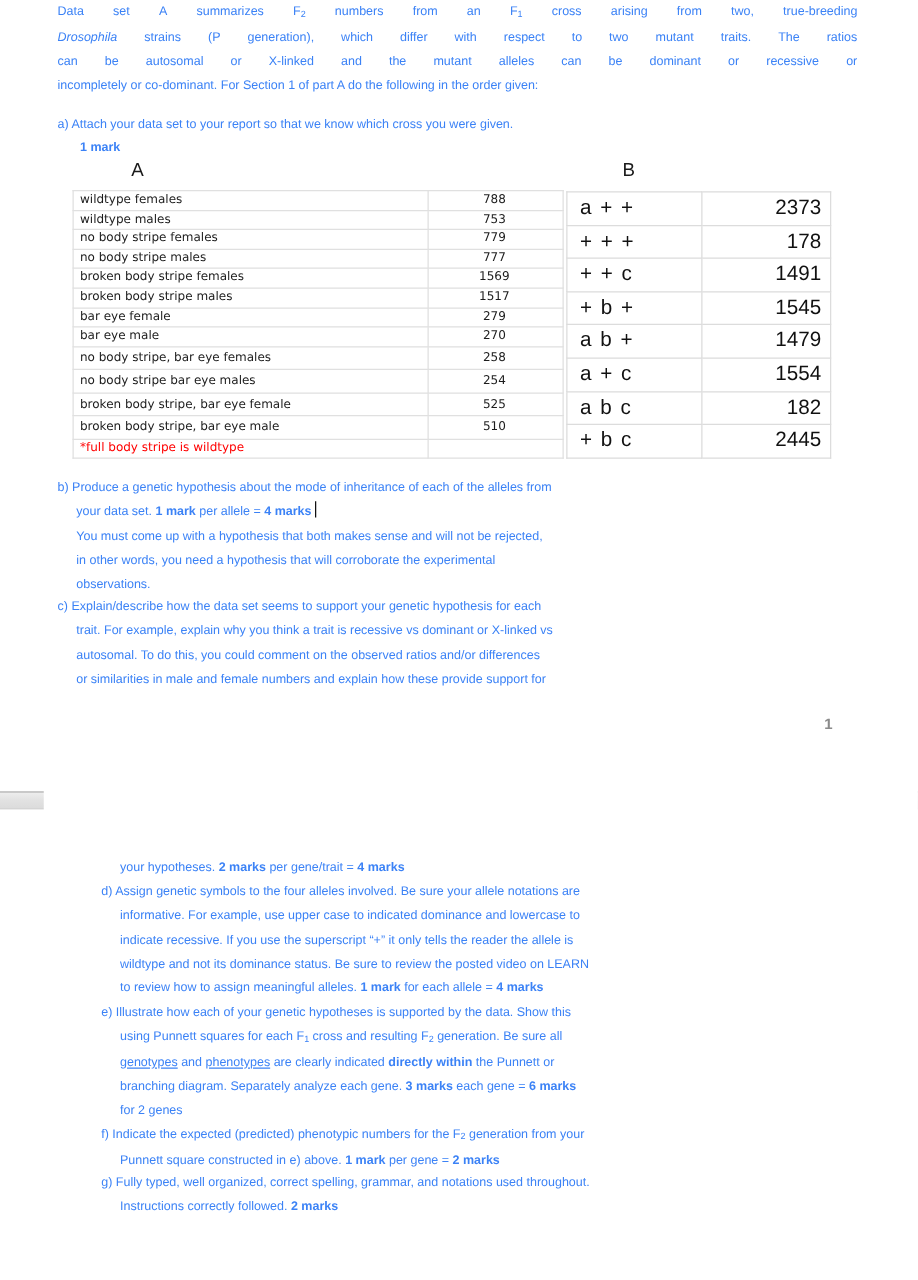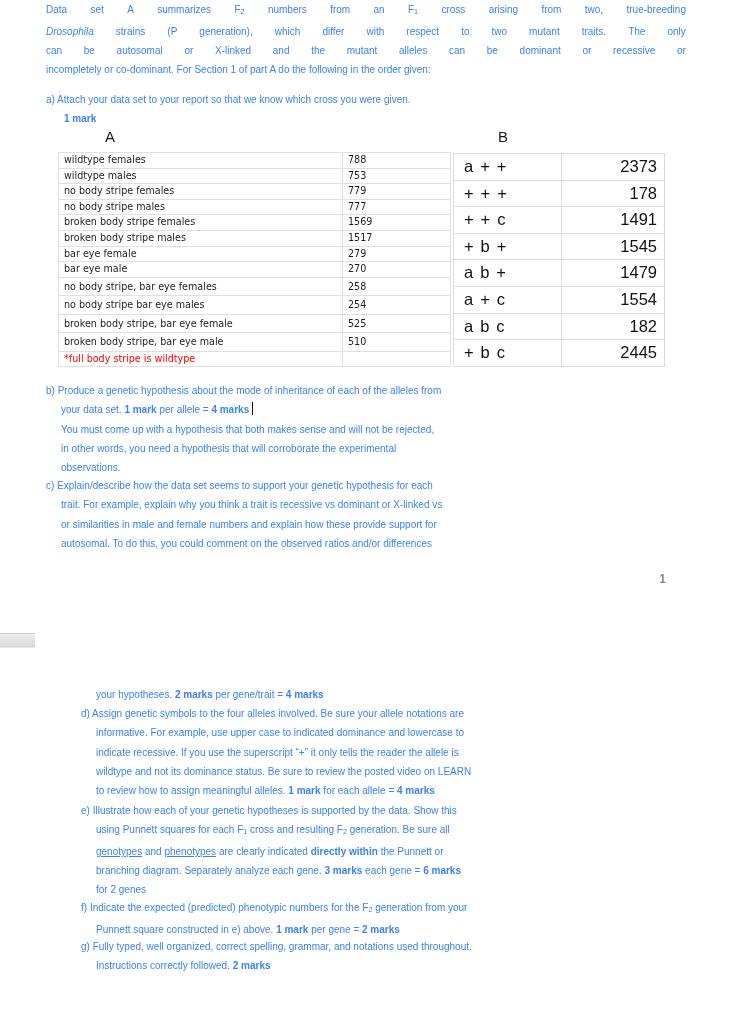--- a/index.html
+++ b/index.html
@@ -120,21 +120,21 @@
   }
   #table-a td {
     height: 14.6px;
     font-size: 9.6px;
     line-height: 14.6px;
     color: #1c1c1c;
     font-family: "DejaVu Sans", sans-serif;
     margin-left: 32px;
   }
   #table-a td.lbl { width: 273px; text-align: left; }
-  #table-a td.val { width: 95px; text-align: left; padding-right: 7px; }
+  #table-a td.val { width: 95px; text-align: center; padding-right: 7px; }
   #table-a tr.tall td { height: 17.5px; line-height: 17.5px; }
   #table-a td.note {
     color: #ff0000;
     font-weight: 500;
   }
 
   
   #table-b {
     left: 453px;
     top: 153px;
@@ -189,21 +189,21 @@
       <span>generation),</span>
         <span>which</span>
         <span>differ</span>
         <span>with</span>
       <span>respect</span>
         <span>to</span>
         <span>two</span>
         <span>mutant</span>
       <span>traits.</span>
         <span>The</span>
-        <span>only</span>
+        <span>ratios</span>
     </span>
     <span class="ln just">
       <span>can</span>
         <span>be</span>
         <span>autosomal</span>
         <span>or</span>
       <span>X-linked</span>
         <span>and</span>
         <span>the</span>
         <span>mutant</span>
@@ -324,22 +324,22 @@
     <span class="hang">b) Produce a genetic hypothesis about the mode of inheritance of each of the alleles from</span>
     <span class="sub-line"><span>your data set. </span><b>1 mark</b><span> per allele = </span><b>4 marks</b><span class="caret"></span></span>
     <span class="sub-line">You must come up with a hypothesis that both makes sense and will not be rejected,</span>
     <span class="sub-line">in other words, you need a hypothesis that will corroborate the experimental</span>
     <span class="sub-line">observations.</span>
   </div>
 
   <div class="item body-text" style="top:476px">
     <span class="hang">c) Explain/describe how the data set seems to support your genetic hypothesis for each</span>
     <span class="sub-line">trait. For example, explain why you think a trait is recessive vs dominant or X-linked vs</span>
+    <span class="sub-line">autosomal. To do this, you could comment on the observed ratios and/or differences</span>
     <span class="sub-line">or similarities in male and female numbers and explain how these provide support for</span>
-    <span class="sub-line">autosomal. To do this, you could comment on the observed ratios and/or differences</span>
   </div>
 
   <div class="page-number" style="top:572px">1</div>
 </div>
 
 <div class="page-gap"></div>
 
 <div class="page" id="page-2">
 
   <div class="item body-text" style="top:65px">

